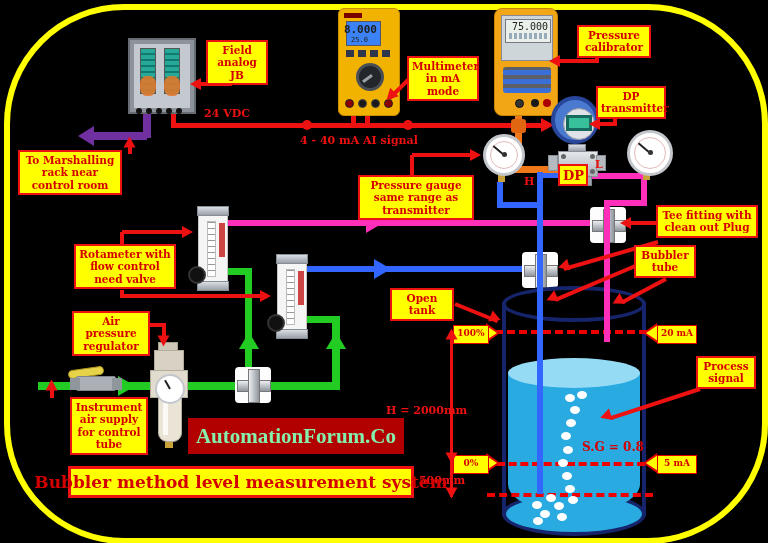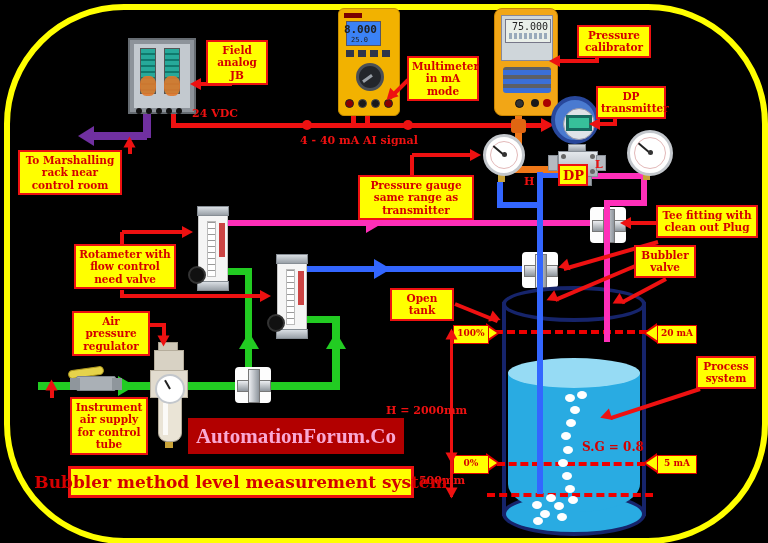--- a/index.html
+++ b/index.html
@@ -247,36 +247,36 @@
   <div class="co-tri" style="left:643px;top:323px;border-top:10px solid transparent;border-bottom:10px solid transparent;border-right:14px solid #e00000;"></div>
   <div class="co-tri" style="left:646px;top:325px;border-top:8px solid transparent;border-bottom:8px solid transparent;border-right:12px solid #ffff00;"></div>
   <div class="co-box" style="left:657px;top:325px;width:38px;height:17px;">20 mA</div>
   <div class="co-tri" style="left:486px;top:453px;border-top:10px solid transparent;border-bottom:10px solid transparent;border-left:14px solid #e00000;"></div>
   <div class="co-tri" style="left:485px;top:455px;border-top:8px solid transparent;border-bottom:8px solid transparent;border-left:12px solid #ffff00;"></div>
   <div class="co-box" style="left:453px;top:455px;width:34px;height:17px;">0%</div>
   <div class="co-tri" style="left:643px;top:453px;border-top:10px solid transparent;border-bottom:10px solid transparent;border-right:14px solid #e00000;"></div>
   <div class="co-tri" style="left:646px;top:455px;border-top:8px solid transparent;border-bottom:8px solid transparent;border-right:12px solid #ffff00;"></div>
   <div class="co-box" style="left:657px;top:455px;width:38px;height:17px;">5 mA</div>
 
-  <div class="rtxt" style="left:192px;top:107px;">24 VDC</div>
+  <div class="rtxt" style="left:204px;top:107px;">24 VDC</div>
   <div class="rtxt" style="left:300px;top:134px;">4 - 40 mA AI signal</div>
 
   <div class="lbl" style="left:18px;top:150px;width:104px;">To Marshalling rack near control room</div>
   <div class="lbl" style="left:206px;top:40px;width:62px;">Field analog JB</div>
   <div class="lbl" style="left:407px;top:56px;width:72px;">Multimeter in mA mode</div>
   <div class="lbl" style="left:577px;top:25px;width:74px;">Pressure calibrator</div>
   <div class="lbl" style="left:596px;top:86px;width:70px;">DP transmitter</div>
   <div class="lbl" style="left:358px;top:175px;width:116px;">Pressure gauge same range as transmitter</div>
   <div class="lbl" style="left:656px;top:205px;width:102px;">Tee fitting with clean out Plug</div>
-  <div class="lbl" style="left:634px;top:245px;width:62px;">Bubbler valve</div>
+  <div class="lbl" style="left:634px;top:245px;width:62px;">Bubbler tube</div>
   <div class="lbl" style="left:390px;top:288px;width:64px;">Open tank</div>
   <div class="lbl" style="left:74px;top:244px;width:102px;">Rotameter with flow control need valve</div>
   <div class="lbl" style="left:72px;top:311px;width:78px;">Air pressure regulator</div>
   <div class="lbl" style="left:70px;top:397px;width:78px;">Instrument air supply for control tube</div>
-  <div class="lbl" style="left:696px;top:356px;width:60px;">Process system</div>
+  <div class="lbl" style="left:696px;top:356px;width:60px;">Process signal</div>
 
   <div class="rline" style="left:229px;top:72px;width:4px;height:12px;"></div>
   <div class="rline" style="left:198px;top:82px;width:34px;height:4px;"></div>
   <div class="ar" style="left:190px;top:78px;transform:rotate(180deg);"></div>
 
   <div class="rline" style="left:128px;top:146px;width:4px;height:8px;"></div>
   <div class="ar" style="left:124px;top:136px;transform:rotate(-90deg);"></div>
 
   <div class="rline" style="left:408px;top:78px;width:26px;height:4px;transform:rotate(135deg);"></div>
   <div class="ar" style="left:385px;top:90px;transform:rotate(135deg);"></div>
@@ -318,19 +318,19 @@
   <div class="ar" style="left:158px;top:335px;transform:rotate(90deg);"></div>
 
   <div class="rline" style="left:50px;top:388px;width:4px;height:10px;"></div>
   <div class="ar" style="left:46px;top:379px;transform:rotate(-90deg);"></div>
 
   <div class="rline" style="left:700px;top:387px;width:94px;height:4px;transform:rotate(162deg);"></div>
   <div class="ar" style="left:600px;top:410px;transform:rotate(162deg);"></div>
 
   <div class="abs" style="left:188px;top:418px;width:216px;height:36px;background:#b20000;z-index:30;
               display:flex;align-items:center;justify-content:center;">
-    <span style="color:#f9a8d4;font:bold 21px 'Liberation Serif',serif;">AutomationForum.Co</span>
+    <span style="color:#86efac;font:bold 21px 'Liberation Serif',serif;">AutomationForum.Co</span>
   </div>
   <div class="abs" style="left:68px;top:466px;width:346px;height:32px;background:#ffff00;border:3px solid #ee1111;
               z-index:30;display:flex;align-items:center;justify-content:center;">
     <span style="color:#d40000;font:bold 17px 'DejaVu Serif',serif;white-space:nowrap;">Bubbler method level measurement system</span>
   </div>
 </div>
 
 </body></html>

